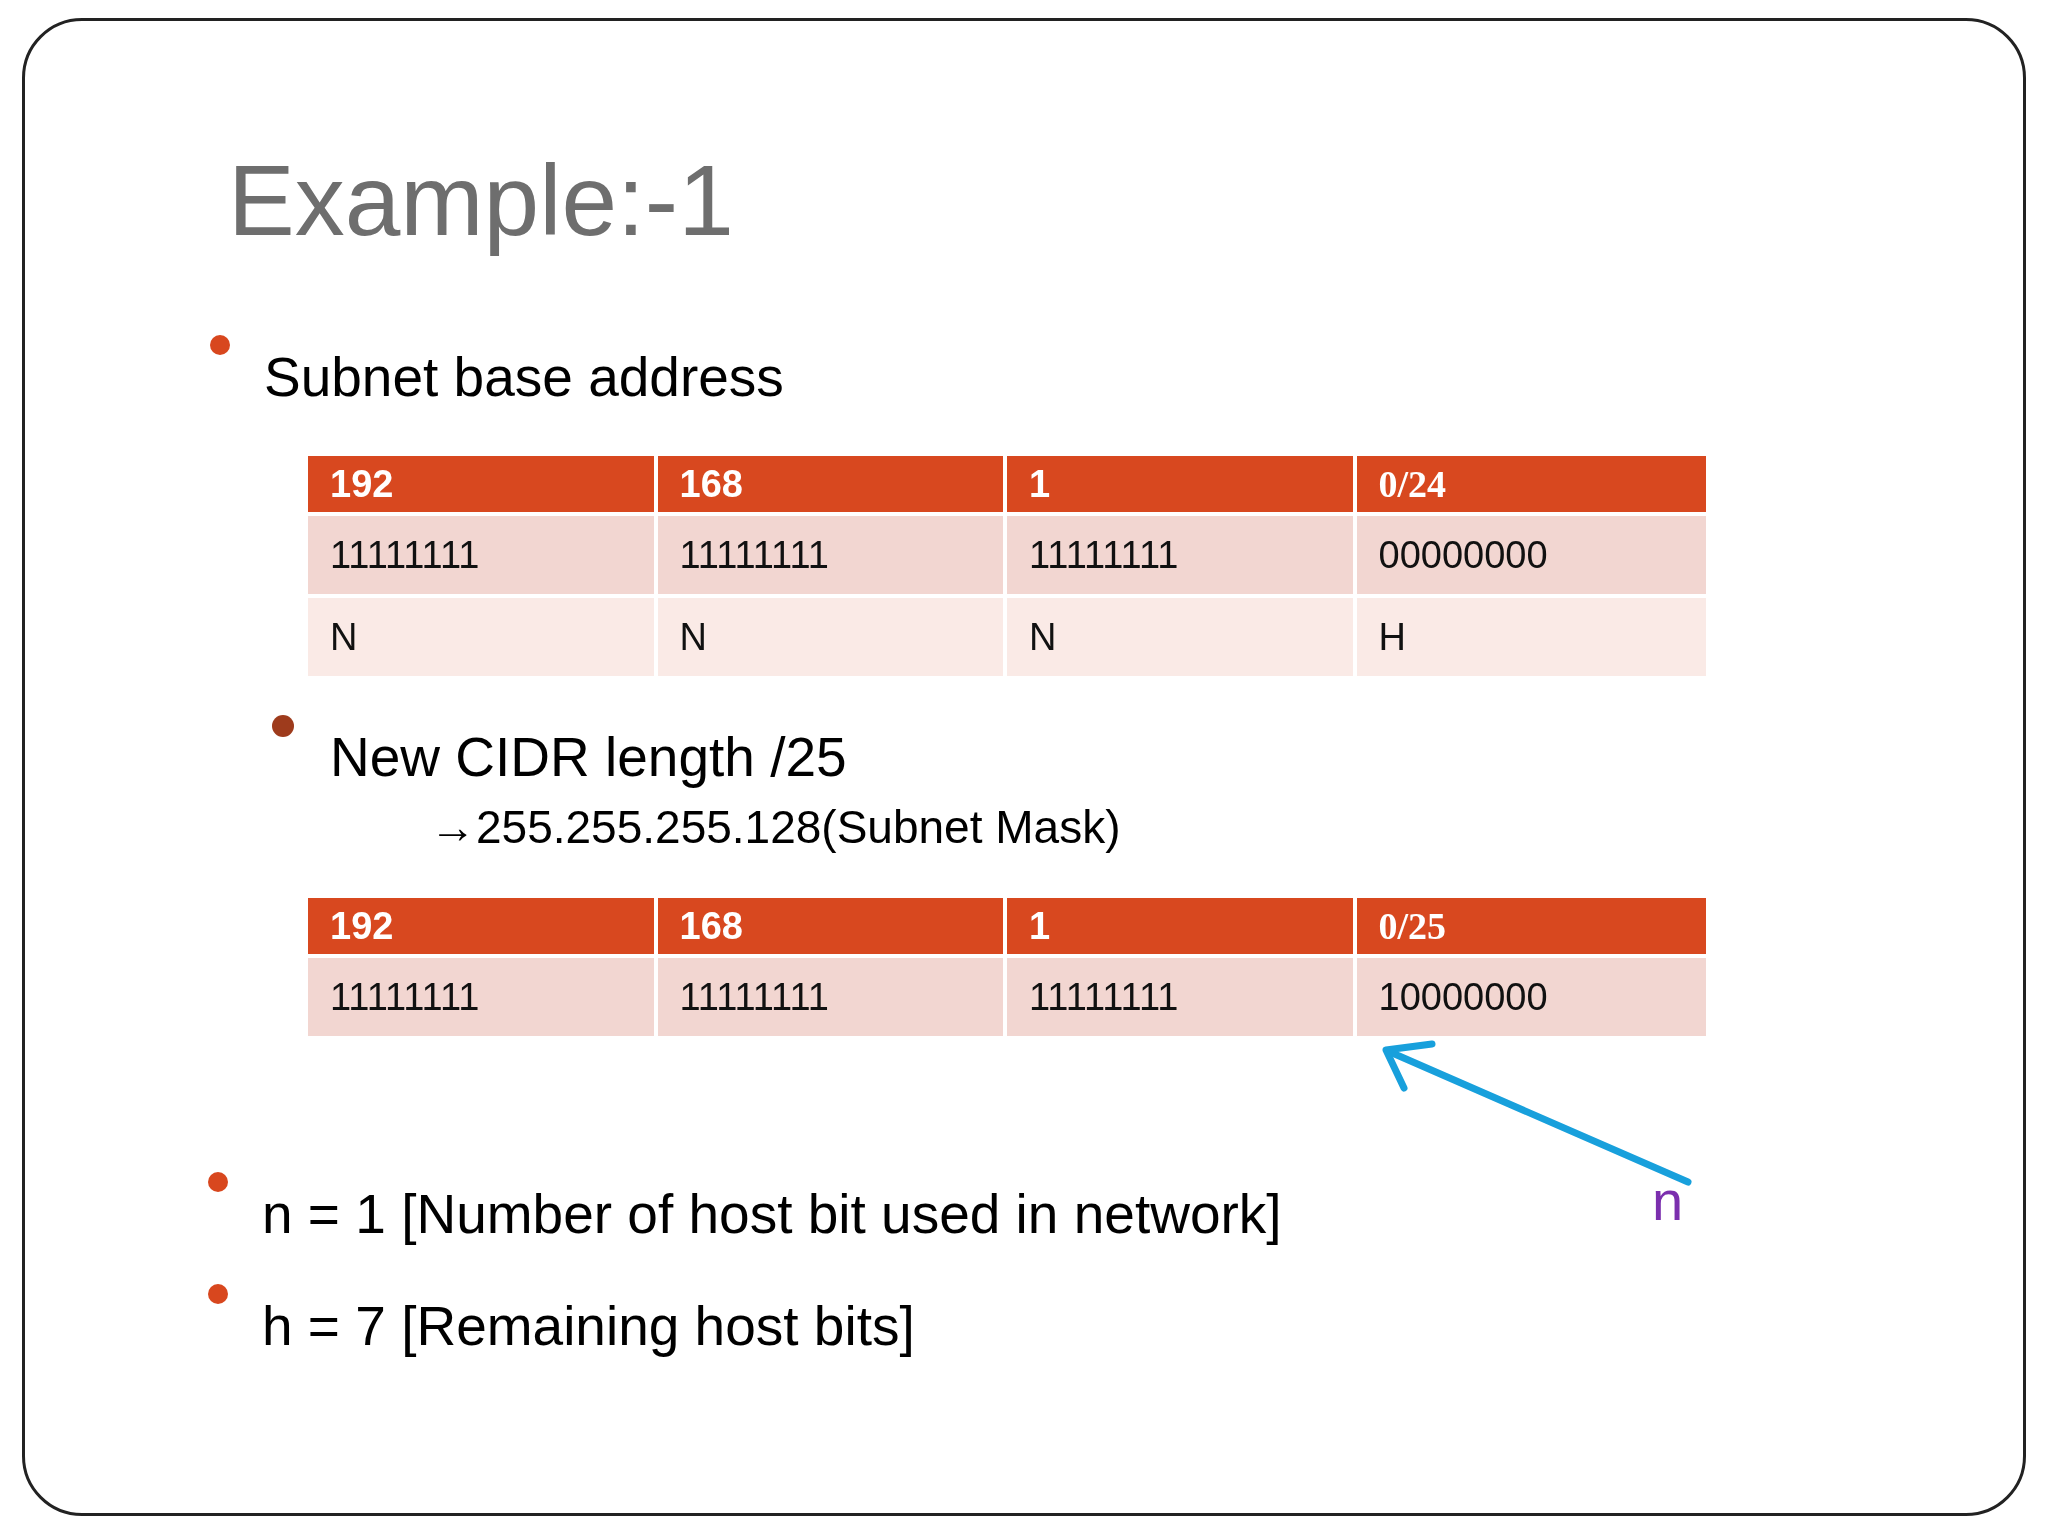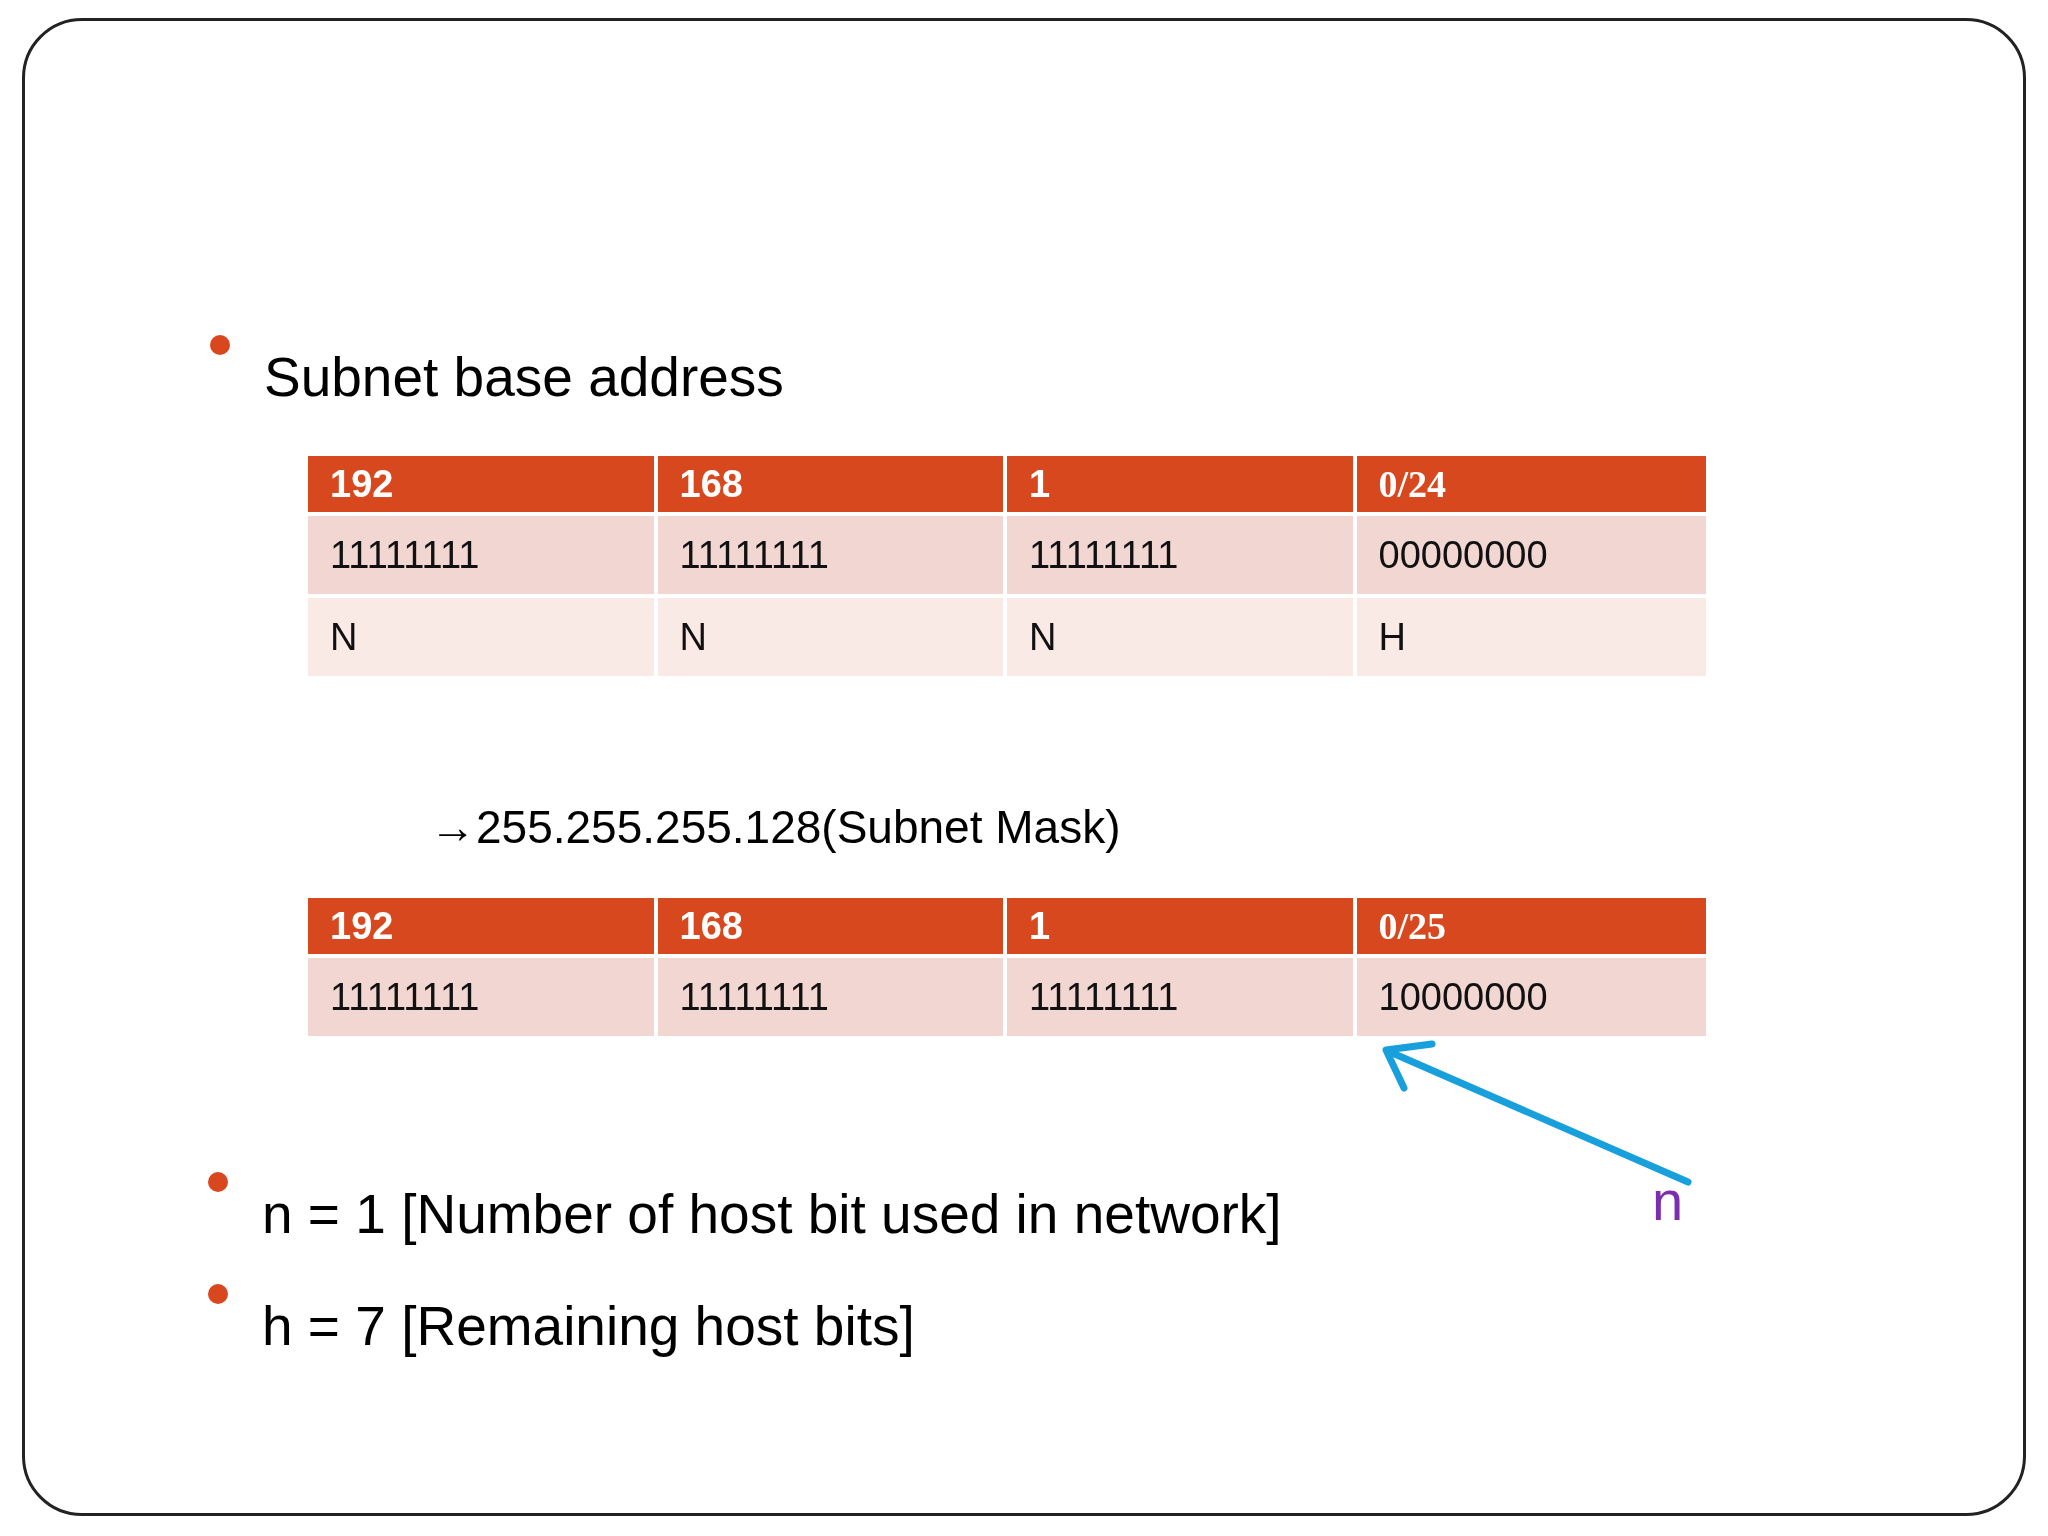--- a/index.html
+++ b/index.html
@@ -142,20 +142,21 @@
     pointer-events: none;
   }
 </style>
 </head>
 <body>
 
 <div id="slide">
 
   <div id="slide-frame"></div>
 
+  <div id="slide-title">Example:-1</div>
 
   <div class="bullet-row" id="bullet-subnet">
     <span class="bullet-dot dot-l1"></span>
     <span class="bullet-text">Subnet base address</span>
   </div>
 
   <table class="subnet-table" id="table-1">
     <colgroup>
       <col style="width:25%">
         <col style="width:25%">
@@ -179,20 +180,24 @@
       </tr>
       <tr class="row-b">
         <td>N</td>
         <td>N</td>
         <td>N</td>
         <td>H</td>
       </tr>
     </tbody>
   </table>
 
+  <div class="bullet-row" id="bullet-cidr">
+    <span class="bullet-dot dot-l2"></span>
+    <span class="bullet-text">New CIDR length /25</span>
+  </div>
 
   <div id="line-mask">→255.255.255.128(Subnet Mask)</div>
 
   <table class="subnet-table" id="table-2">
     <colgroup>
       <col style="width:25%">
         <col style="width:25%">
         <col style="width:25%">
         <col style="width:25%">
     </colgroup>

